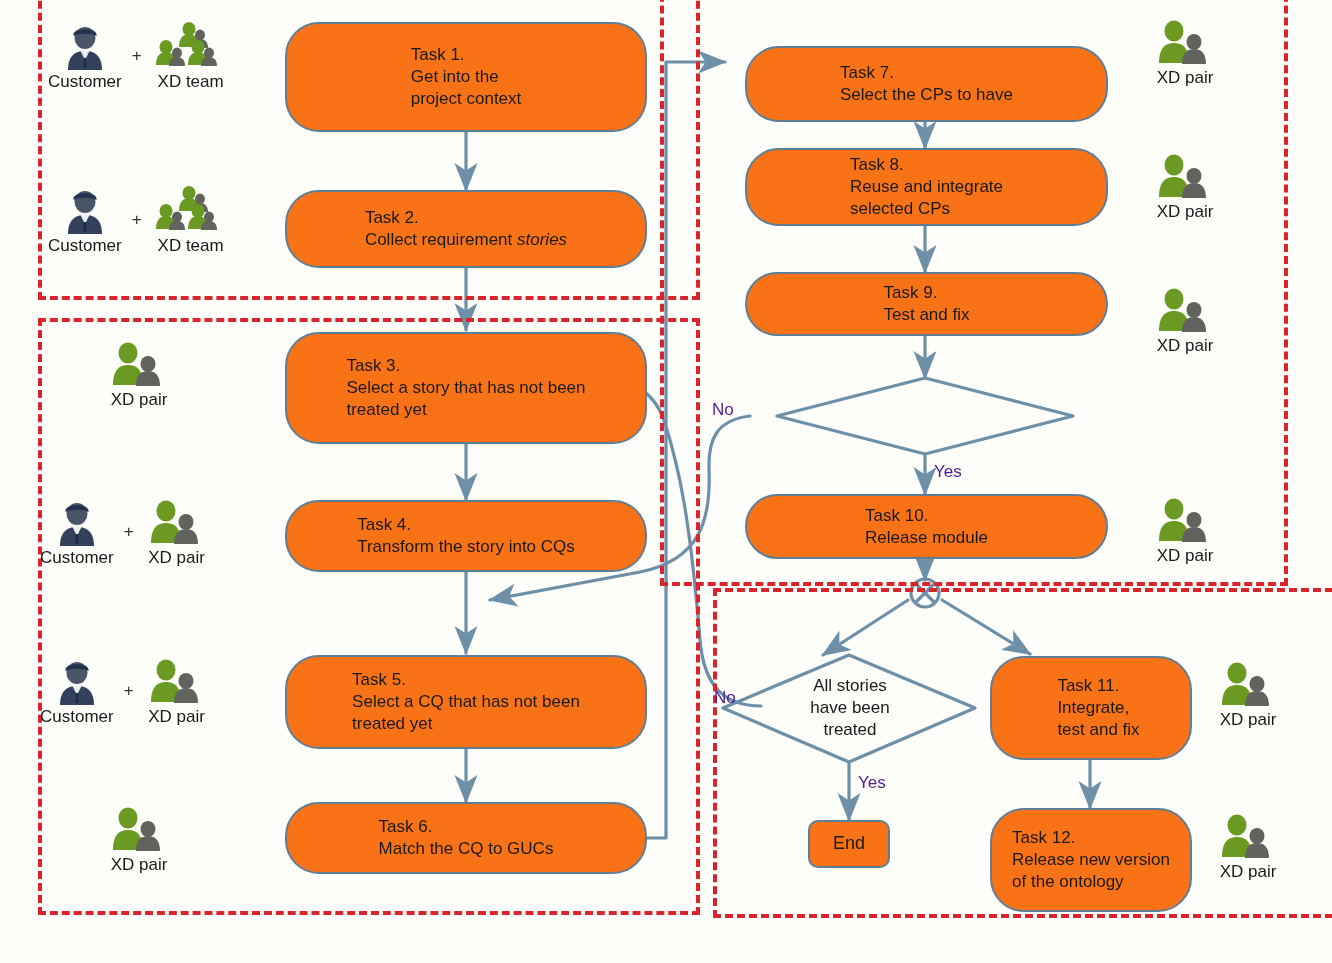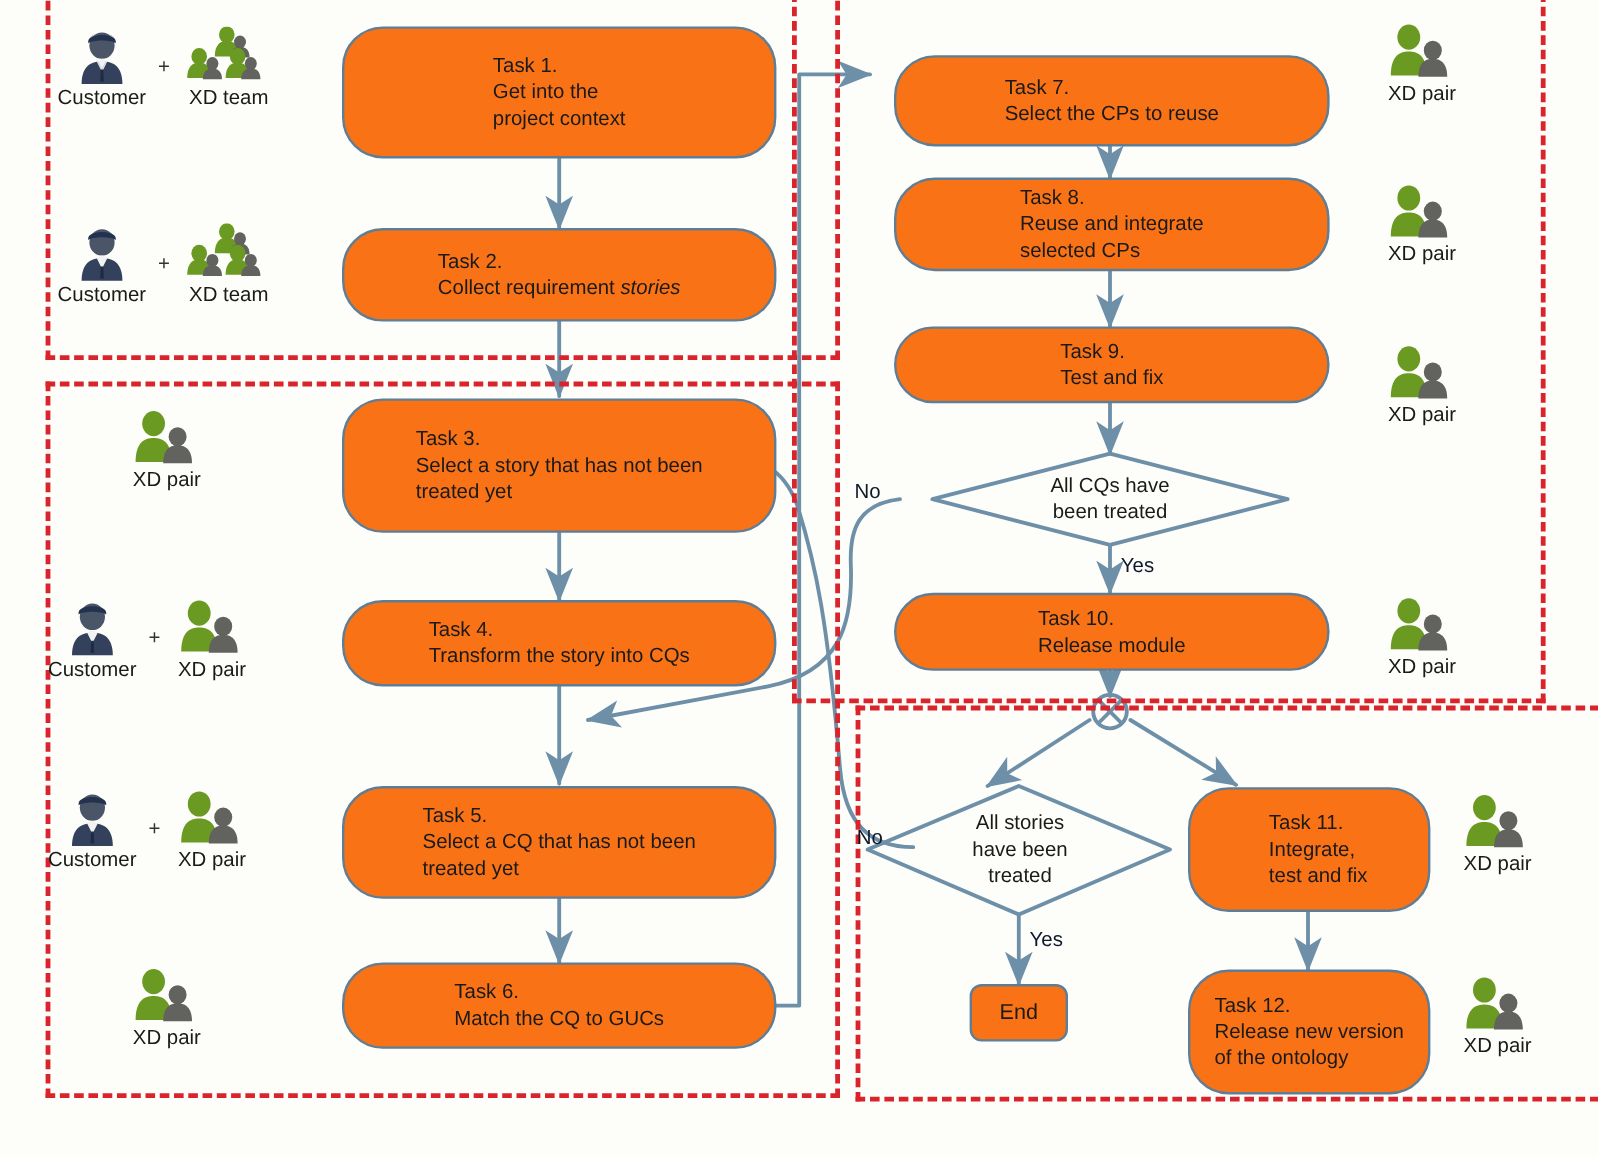--- a/index.html
+++ b/index.html
@@ -32,21 +32,21 @@
 
   .diamond{
     position:absolute;
     z-index:3;
     display:flex;align-items:center;justify-content:center;
     text-align:center;font-size:17px;line-height:1.28;color:#1a1a1a;
   }
   .diamond .dlabel{position:relative;z-index:2;}
 
   .edgelabel{
-    position:absolute;font-size:17px;color:#0f172a;z-index:4;
+    position:absolute;font-size:17px;color:#4c1d95;z-index:4;
     white-space:nowrap;
   }
 
   .role{
     position:absolute;z-index:4;
     display:flex;flex-direction:column;align-items:center;
     font-size:17px;color:#1a1a1a;
   }
   .role .plus{font-size:17px;color:#333;padding:0 2px;position:relative;top:-4px;}
   .role .lbl{white-space:nowrap;}
@@ -164,21 +164,21 @@
   <div class="node pill" style="left:285px;top:802px;width:362px;height:72px;">
     <div class="t">
       <div>Task 6.</div>
       <div>Match the CQ to GUCs</div>
     </div>
   </div>
 
   <div class="node pill" style="left:745px;top:22px;width:363px;height:76px;margin-top:24px;">
     <div class="t">
       <div>Task 7.</div>
-      <div>Select the CPs to reuse</div>
+      <div>Select the CPs to have</div>
     </div>
   </div>
 
   <div class="node pill" style="left:745px;top:148px;width:363px;height:78px;">
     <div class="t">
       <div>Task 8.</div>
       <div>Reuse and integrate</div>
       <div>selected CPs</div>
     </div>
   </div>
@@ -210,26 +210,20 @@
       <div>Task 12.</div>
       <div>Release new version</div>
       <div>of the ontology</div>
     </div>
   </div>
 
   <div class="node end" style="left:808px;top:820px;width:82px;height:48px;">
     <div class="t">End</div>
   </div>
 
-  <div class="diamond" style="left:830px;top:386px;width:190px;height:60px;">
-    <div class="dlabel">
-      <div>All CQs have</div>
-      <div>been treated</div>
-    </div>
-  </div>
 
   <div class="diamond" style="left:772px;top:668px;width:156px;height:80px;">
     <div class="dlabel">
       <div>All stories</div>
       <div>have been</div>
       <div>treated</div>
     </div>
   </div>
 
   <div class="edgelabel" style="left:712px;top:400px;">No</div>

